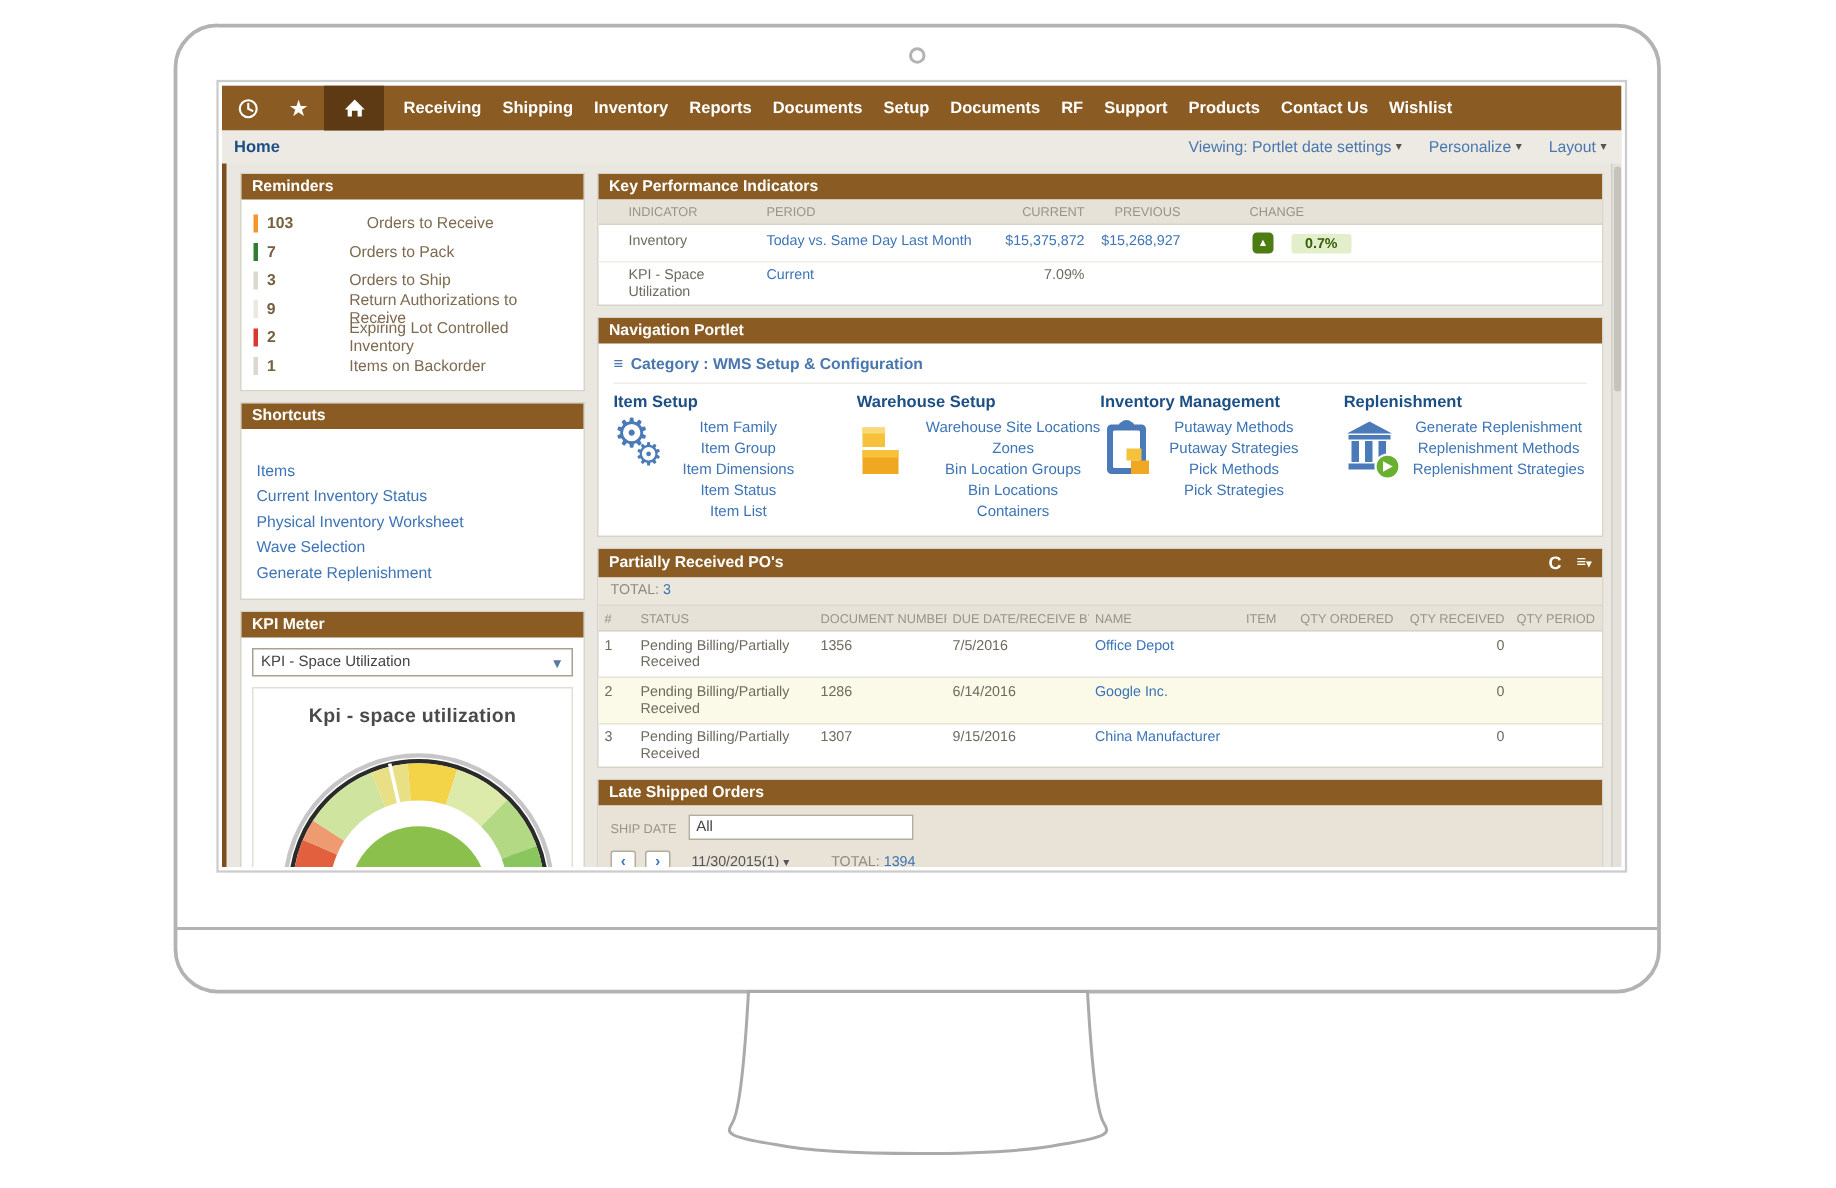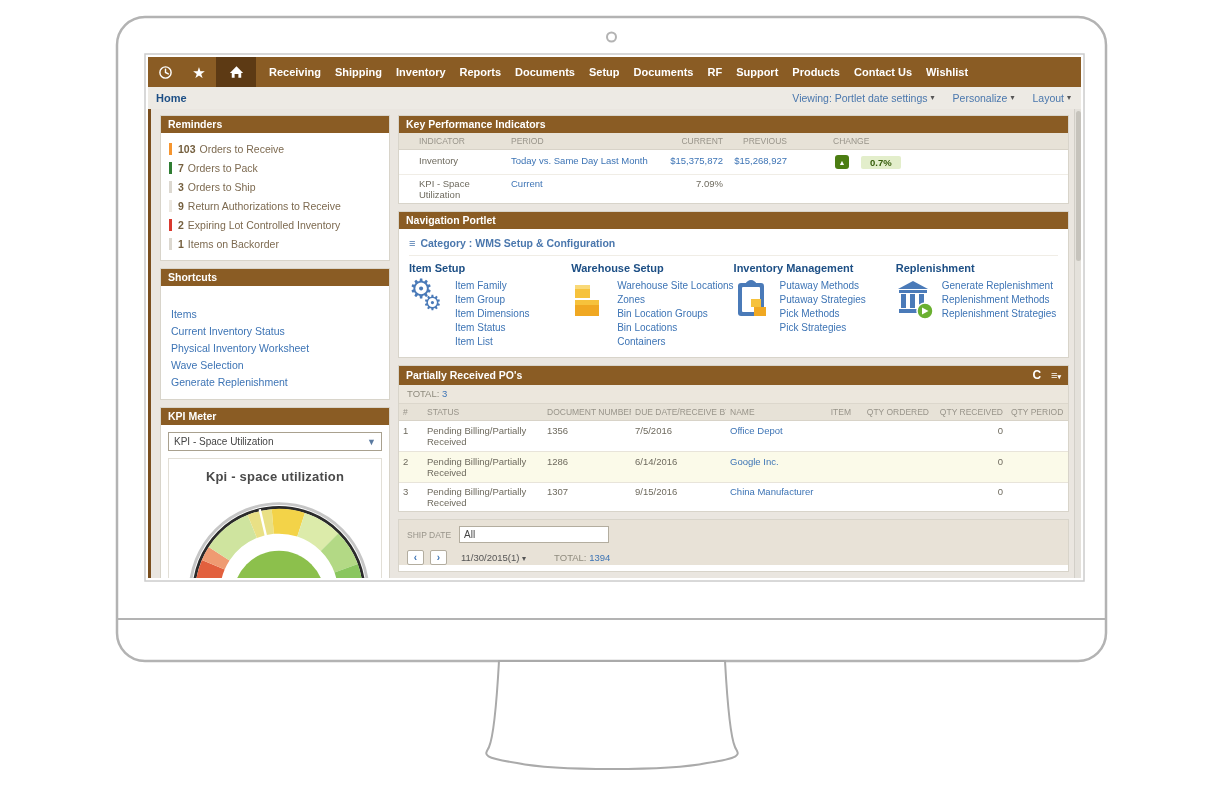--- a/index.html
+++ b/index.html
@@ -36,21 +36,21 @@
   .phead-icons { display:flex; align-items:center; gap:10px; }
   .refresh-glyph { font-size:12px; font-weight:bold; cursor:pointer; }
   .menu-glyph { font-size:11px; cursor:pointer; }
   .menu-glyph .caret { color:#fff; font-size:7px; }
 
   
   .rem-body { padding:6px 8px 7px; }
   .rem-row { display:flex; align-items:center; height:19px; cursor:pointer; }
   .rem-bar { width:3px; height:12px; margin-right:6px; }
   .rem-count { font-weight:bold; color:#75603f; font-size:10.5px; margin-right:4px; }
-  .rem-label { color:#7d6a50; font-size:10.5px; }
+  .rem-label { color:#7d6a50; font-size:10.5px;margin-left:45px; }
 
   
   .sc-body { padding:20px 10px 8px; }
   .sc-link { display:block; color:#3d74b5; font-size:10.5px; line-height:17px; cursor:pointer; }
 
   
   .meter-body { padding:7px 7px 8px; }
   .meter-select { height:19px; border:1px solid #a9a18f; background:#fff; display:flex; align-items:center; justify-content:space-between; padding:0 5px; cursor:pointer; }
   .meter-select-val { font-size:10px; color:#444; }
   .select-caret { color:#5a7aa0; font-size:9px; }
@@ -74,21 +74,21 @@
   .change-arrow { width:14px; height:14px; background:#4c7d12; border-radius:3px; color:#fff; font-size:7px; display:flex; align-items:center; justify-content:center; }
   .change-pill { background:#e3eecb; border-radius:2px; padding:1px 9px; font-size:9.5px; font-weight:bold; color:#355c0a; }
 
   
   .np-body { padding:6px 10px 8px; }
   .np-cat { display:flex; align-items:center; gap:5px; color:#4a77ad; font-weight:bold; font-size:10.5px; padding:2px 0 6px; border-bottom:1px solid #f0ede6; }
   .np-cat-icon { color:#4a77ad; font-size:11px; }
   .np-groups { display:grid; grid-template-columns:1fr 1fr 1fr 1fr; padding-top:6px; }
   .np-title { color:#1d4f85; font-weight:bold; font-size:11px; margin-bottom:5px; }
   .np-flex { display:flex; gap:6px; }
-  .np-links { display:flex; flex-direction:column; }
+  .np-links { display:flex; flex-direction:column;align-items:center; }
   .np-link { color:#3d74b5; font-size:10px; line-height:14px; white-space:nowrap; cursor:pointer; }
   .np-icon { width:40px; flex:0 0 40px; position:relative; }
 
   
   .po-grid { display:grid; grid-template-columns:24px 120px 88px 95px 95px 34px 78px 74px 1fr; }
   .po-row { border-bottom:1px solid #e8e4da; }
   .po-row .cell { padding-top:4px; padding-bottom:4px; }
   .po-row.alt { background:#fbfae9; }
 
   
@@ -439,20 +439,23 @@
             <div class="cell">9/15/2016</div>
             <div class="cell link">China Manufacturer</div>
             <div class="cell r"></div>
             <div class="cell r"></div>
             <div class="cell r">0</div>
             <div class="cell r" style="padding-right:6px"></div>
           </div>
         </div>
 
         <div class="panel">
+          <div class="phead">
+            <span>Late Shipped Orders</span>
+          </div>
           <div class="late-body">
             <div class="ship-row">
               <span class="ship-label">SHIP DATE</span>
               <input class="ship-input" value="All" style="">
             </div>
             <div class="pager-row">
               <span class="pg-btn">‹</span>
               <span class="pg-btn">›</span>
               <span class="pg-date">
                 <span>11/30/2015(1)</span> <span class="caret">▾</span>

